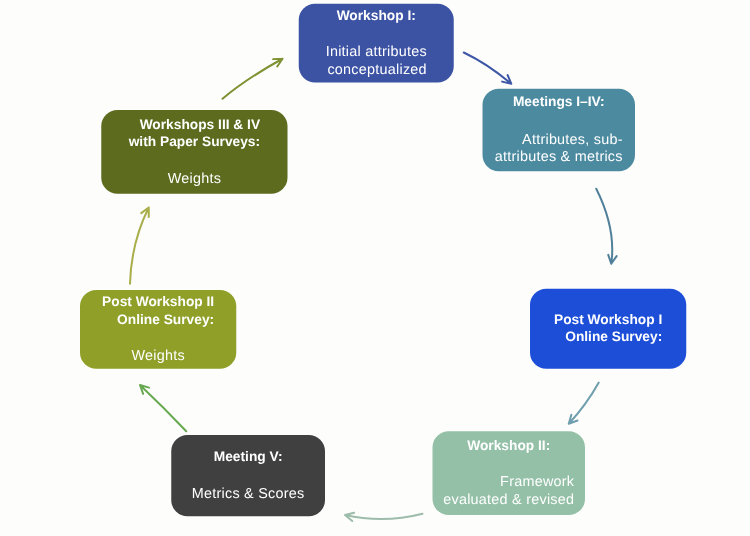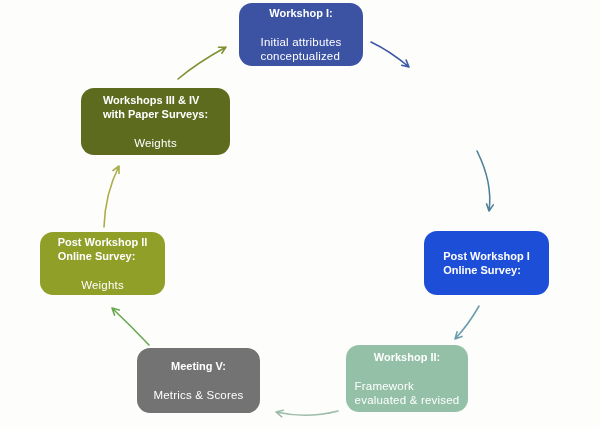--- a/index.html
+++ b/index.html
@@ -21,21 +21,21 @@
     width: 600px; height: 429px;
   }
   .node {
     position: absolute;
     border-radius: 13px;
     color: #ffffff;
     display: flex;
     flex-direction: column;
     align-items: center;
     justify-content: center;
-    text-align: left;
+    text-align: right;
     gap: 15px;
     padding: 4px 4px;
     box-sizing: border-box;
   }
   .node .title {
     font-weight: bold;
     font-size: 11px;
     line-height: 1.28;
     white-space: pre-line;
   }
@@ -44,21 +44,21 @@
     line-height: 1.22;
     letter-spacing: 0.2px;
     white-space: pre-line;
   }
   
   .n1 { left: 239px; top: 3px;   width: 124px; height: 63px; }
   .n2 { left: 386px; top: 71px;  width: 122px; height: 66px; }
   .n3 { left: 424px; top: 231px; width: 125px; height: 64px; }
   .n4 { left: 346px; top: 345px; width: 122px; height: 67px; }
   .n5 { left: 137px; top: 348px; width: 123px; height: 65px; }
-  .n6 { left: 40px;  top: 232px; width: 125px; height: 63px; }
+  .n6 { left: 64px;  top: 232px; width: 125px; height: 63px; }
   .n7 { left: 81px;  top: 88px;  width: 149px; height: 67px; }
 </style>
 </head>
 <body>
 
 <div class="stage" style="background-color: rgb(253, 253, 251);">
 
   <svg class="arrow-layer" viewBox="0 0 600 429">
     <g>
         <path d="M 178 79 Q 197 63 226 47 M 218.5 47.3 L 226 47 L 221.8 53.2" fill="none" stroke="#7e9133" stroke-width="1.6" stroke-linecap="round" stroke-linejoin="round"></path>
@@ -82,33 +82,38 @@
         <path d="M 104 227 Q 105 194 119 166 M 113.0 170.5 L 119 166 L 119.0 173.5" fill="none" stroke="#a9ae4b" stroke-width="1.6" stroke-linecap="round" stroke-linejoin="round"></path>
       </g>
   </svg>
 
   <div class="node n1" style="background-color: rgb(60, 83, 164);">
     <div class="title">Workshop I:</div>
     <div class="body">Initial attributes
 conceptualized</div>
   </div>
 
+  <div class="node n2" style="background-color: rgb(76, 138, 160);">
+    <div class="title">Meetings I–IV:</div>
+    <div class="body">Attributes, sub-
+attributes &amp; metrics</div>
+  </div>
 
   <div class="node n3" style="background-color: #1d4ed8;">
     <div class="title">Post Workshop I
 Online Survey:</div>
   </div>
 
   <div class="node n4" style="background-color: rgb(147, 192, 166);">
     <div class="title">Workshop II:</div>
     <div class="body">Framework
 evaluated &amp; revised</div>
   </div>
 
-  <div class="node n5" style="background-color: #737373;">
+  <div class="node n5" style="background-color: #404040;">
     <div class="title">Meeting V:</div>
     <div class="body">Metrics &amp; Scores</div>
   </div>
 
   <div class="node n6" style="background-color: rgb(143, 159, 39);">
     <div class="title">Post Workshop II
 Online Survey:</div>
     <div class="body">Weights</div>
   </div>
 

